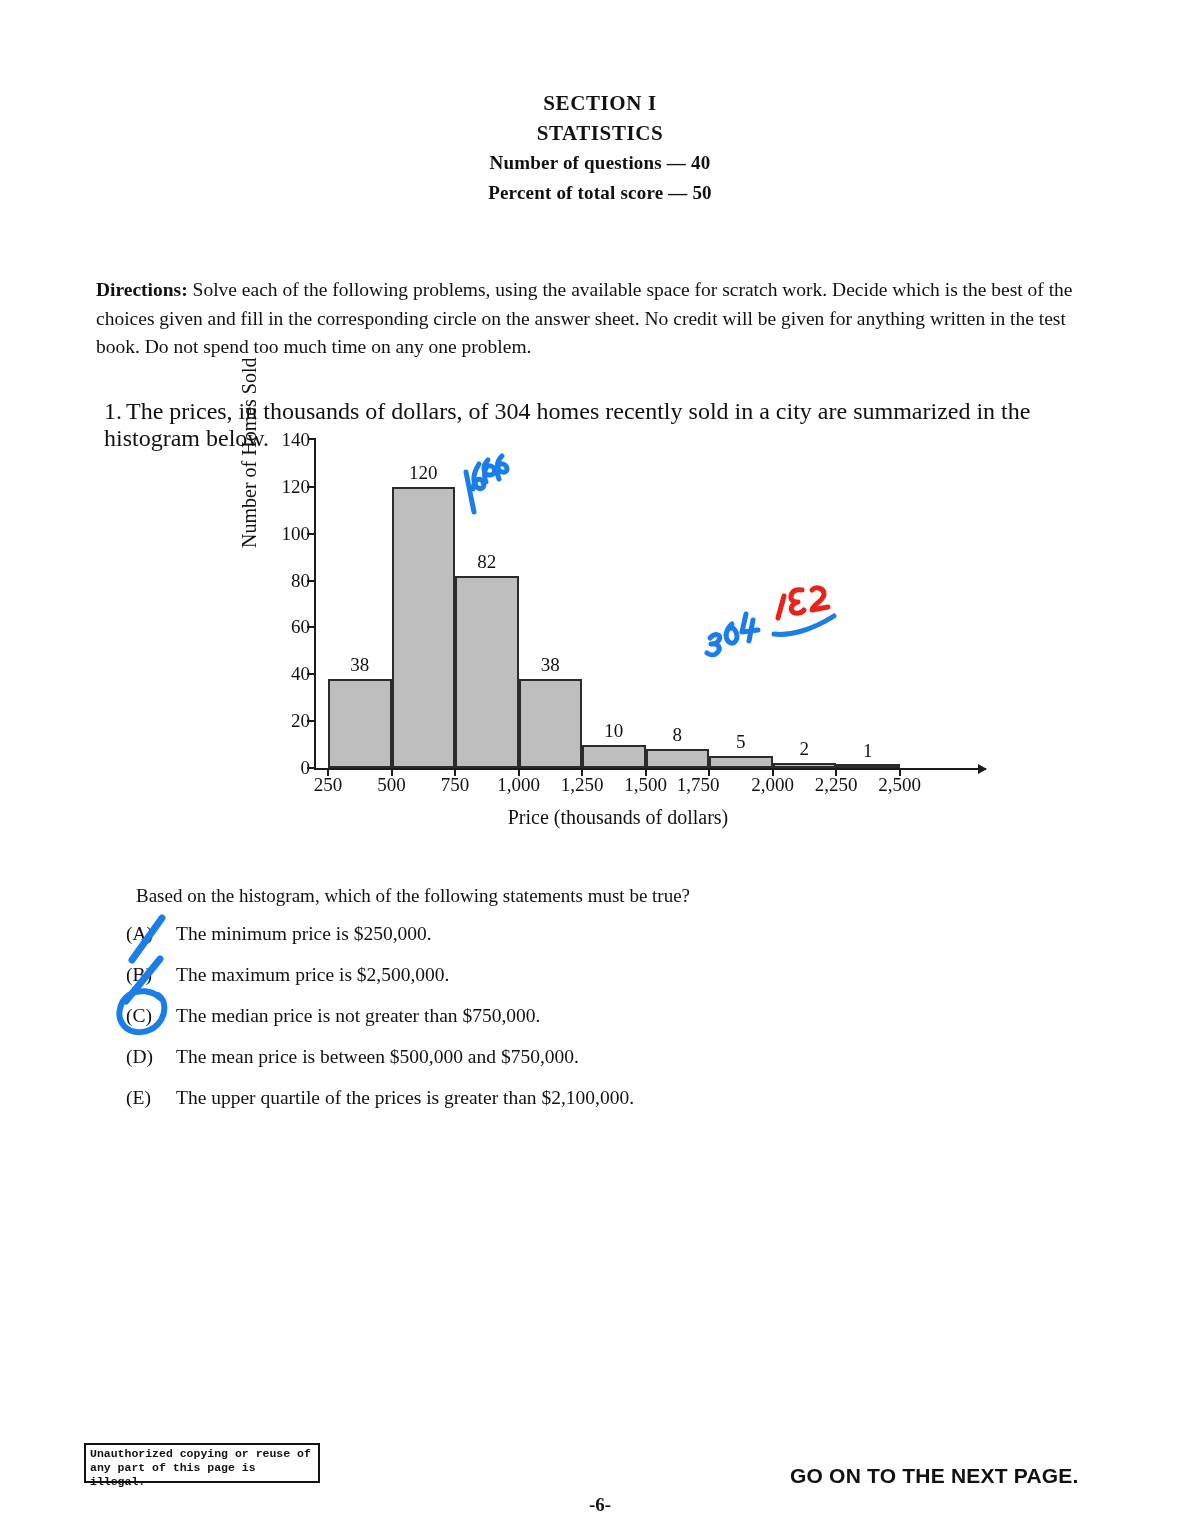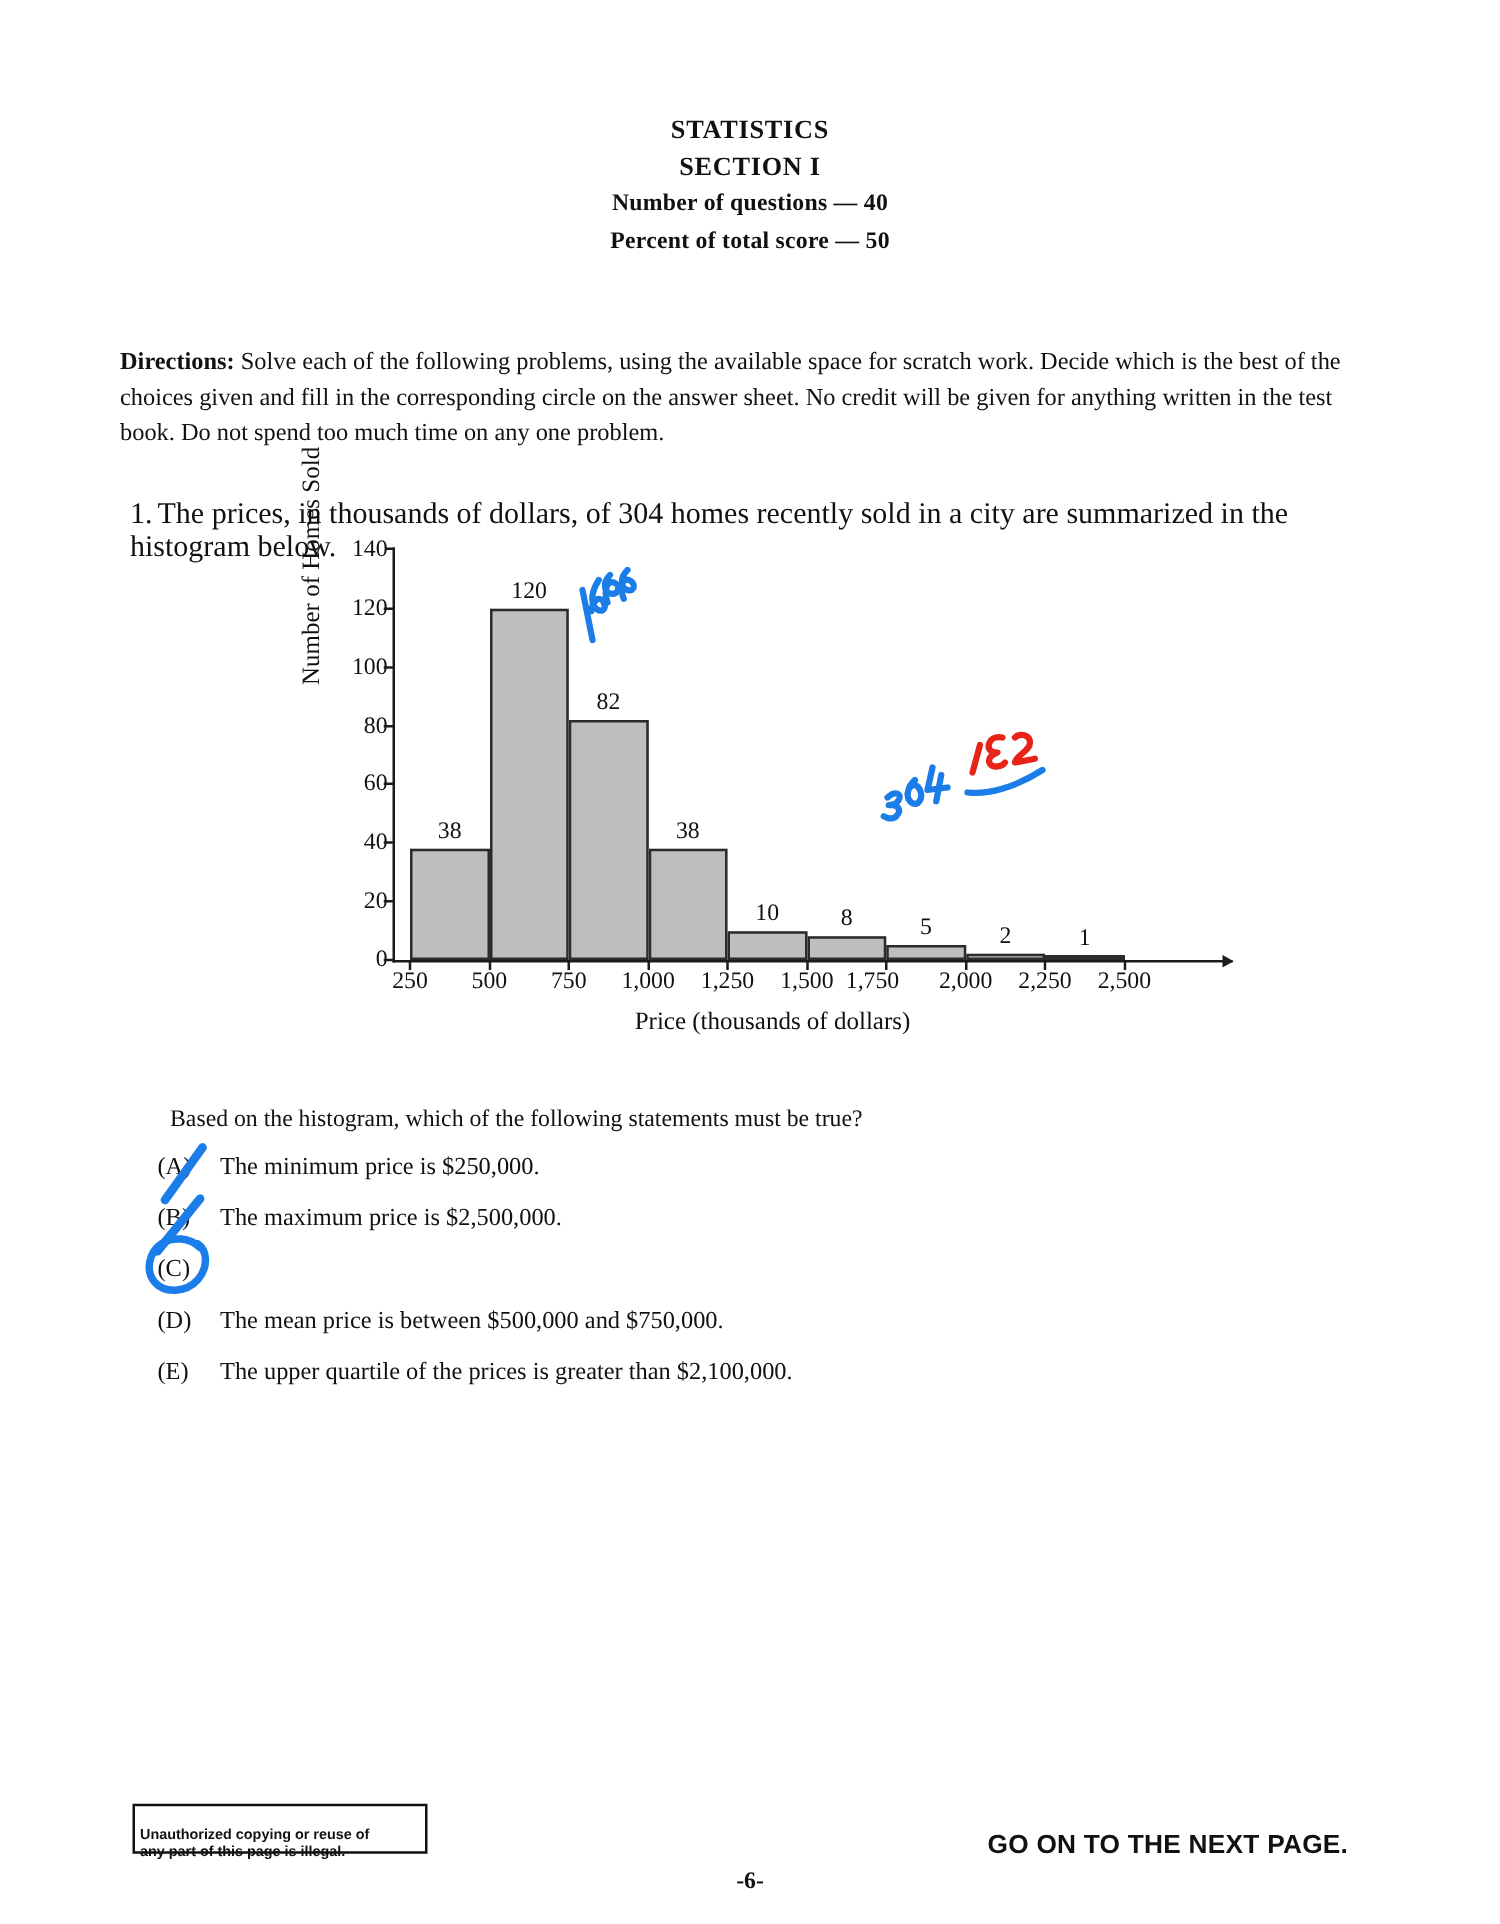--- a/index.html
+++ b/index.html
@@ -91,43 +91,43 @@
     position:relative;font-size:19.5px;line-height:24px;height:41px;
   }
   .choice .lt{position:absolute;left:0;top:0;width:44px;}
   .choice .tx{position:absolute;left:50px;top:0;white-space:nowrap;}
 
   
   .ink{position:absolute;pointer-events:none;}
 
   
   .copybox{
-    position:absolute;left:106px;top:1443px;width:236px;height:40px;
-    border:2px solid #111;padding:16px 4px;box-sizing:border-box;
-    font-family:Liberation Sans, sans-serif;
+    position:absolute;left:84px;top:1443px;width:236px;height:40px;
+    border:2px solid #111;padding:2px 4px;box-sizing:border-box;
+    font-family:Liberation Mono, monospace;
     font-size:11.5px;line-height:14px;font-weight:600;
   }
   .goon{
     position:absolute;left:790px;top:1464px;
     font-family:"Liberation Sans", sans-serif;
     font-weight:bold;font-size:21px;letter-spacing:.2px;
   }
   .pagenum{
     position:absolute;left:0;top:1494px;width:1200px;text-align:center;
     font-weight:bold;font-size:19px;
   }
 </style>
 </head>
 <body>
 
 <div class="page">
 
   <div class="header">
+    <div class="ttl">SECTION I</div>
     <div class="ttl">STATISTICS</div>
-    <div class="ttl">SECTION I</div>
     <div class="sub">Number of questions — 40</div>
     <div class="sub">Percent of total score — 50</div>
   </div>
 
   <div class="directions">
     <b>Directions:</b>
     <span>Solve each of the following problems, using the available space for scratch work. Decide which is the best of the choices given and fill in the corresponding circle on the answer sheet. No credit will be given for anything written in the test book. Do not spend too much time on any one problem.</span>
   </div>
 
   <div class="q-stem">
@@ -234,20 +234,21 @@
       <div class="choice">
         <span class="lt">(A)</span>
         <span class="tx">The minimum price is $250,000.</span>
       </div>
       <div class="choice">
         <span class="lt">(B)</span>
         <span class="tx">The maximum price is $2,500,000.</span>
       </div>
       <div class="choice">
         <span class="lt">(C)</span>
+        <span class="tx">The median price is not greater than $750,000.</span>
       </div>
       <div class="choice">
         <span class="lt">(D)</span>
         <span class="tx">The mean price is between $500,000 and $750,000.</span>
       </div>
       <div class="choice">
         <span class="lt">(E)</span>
         <span class="tx">The upper quartile of the prices is greater than $2,100,000.</span>
       </div>
     </div>

